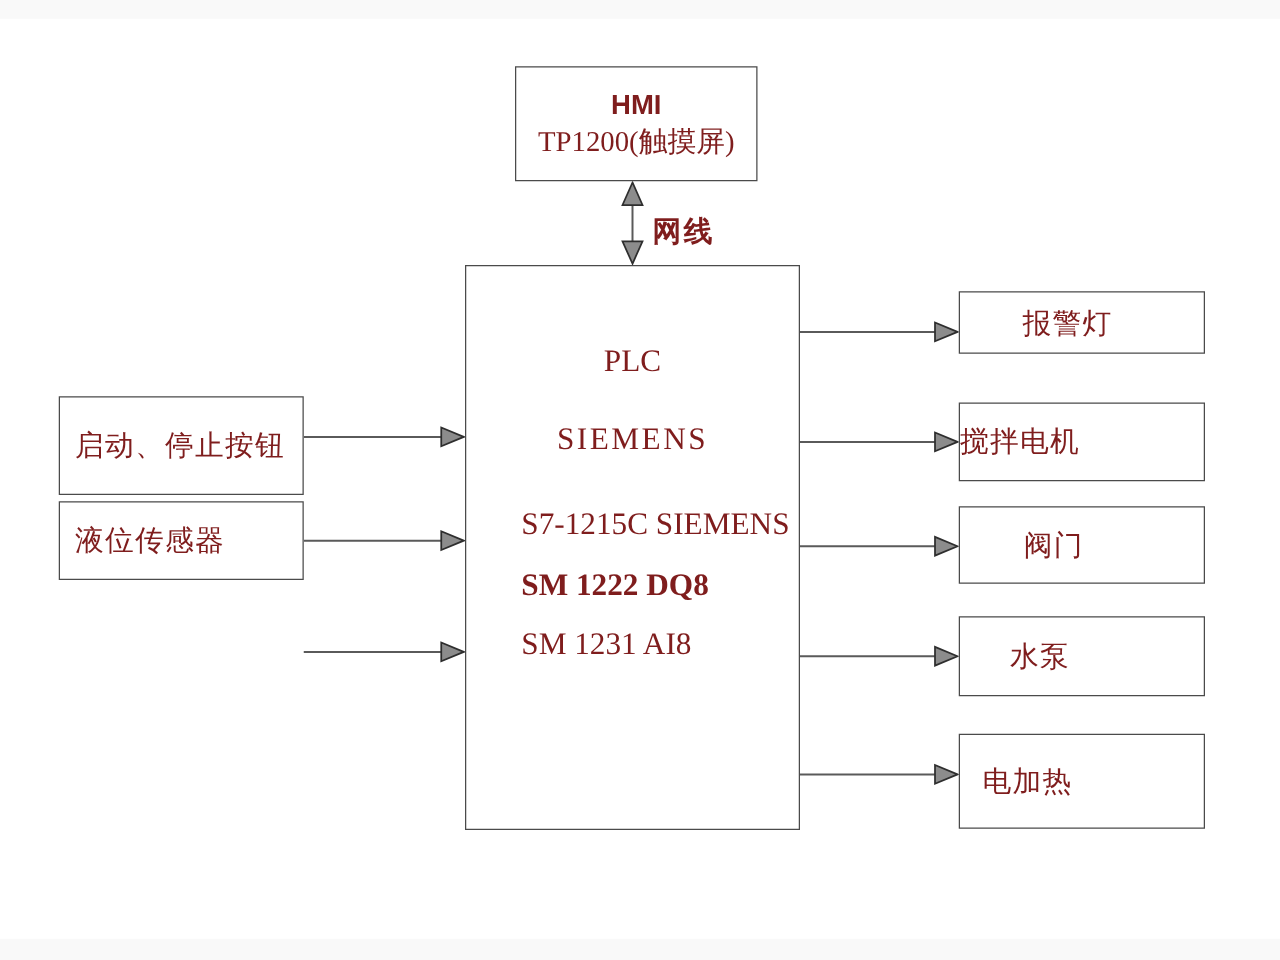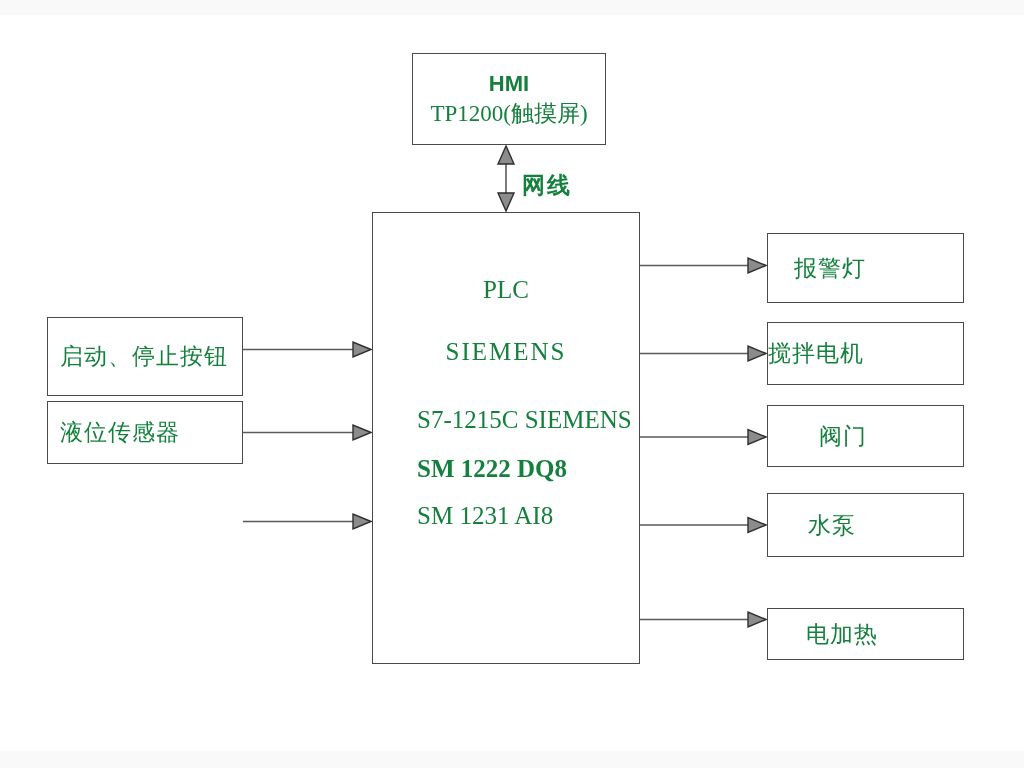--- a/index.html
+++ b/index.html
@@ -7,21 +7,21 @@
     padding: 0;
     background: #ffffff;
   }
   #canvas {
     position: relative;
     width: 1024px;
     height: 768px;
     background: #ffffff;
     overflow: hidden;
     font-family: "Liberation Serif", "DejaVu Serif", serif;
-    color: #15803d;
+    color: #7f1d1d;
   }
   
   .artifact-band {
     position: absolute;
     left: 0;
     width: 1024px;
     background: rgba(160,160,160,0.06);
     pointer-events: none;
   }
   .artifact-band.top { top: 0; height: 15px; }
@@ -78,25 +78,25 @@
   .plc-line.l5 { top: 288px; }
 
   
   .in-box { left: 47px; width: 196px; padding-left: 12px; }
   .in-box.b0 { top: 317px; height: 79px; }
   .in-box.b1 { top: 401px; height: 63px; }
   .in-box.b2 { top: 490px; height: 63px; }
 
   
   .out-box { left: 767px; width: 197px; }
-  .out-box.b0 { top: 233px; height: 70px; padding-left: 26px; }
+  .out-box.b0 { top: 233px; height: 50px; padding-left: 50px; }
   .out-box.b1 { top: 322px; height: 63px; }
   .out-box.b2 { top: 405px; height: 62px; padding-left: 51px; }
   .out-box.b3 { top: 493px; height: 64px; padding-left: 40px; }
-  .out-box.b4 { top: 608px; height: 52px; padding-left: 38px; }
+  .out-box.b4 { top: 587px; height: 76px; padding-left: 18px; }
 
   .link-label {
     position: absolute;
     left: 522px; top: 170px;
     font-size: 23px;
     letter-spacing: 2px;
     white-space: nowrap;
     font-weight: bold;
   }
 

